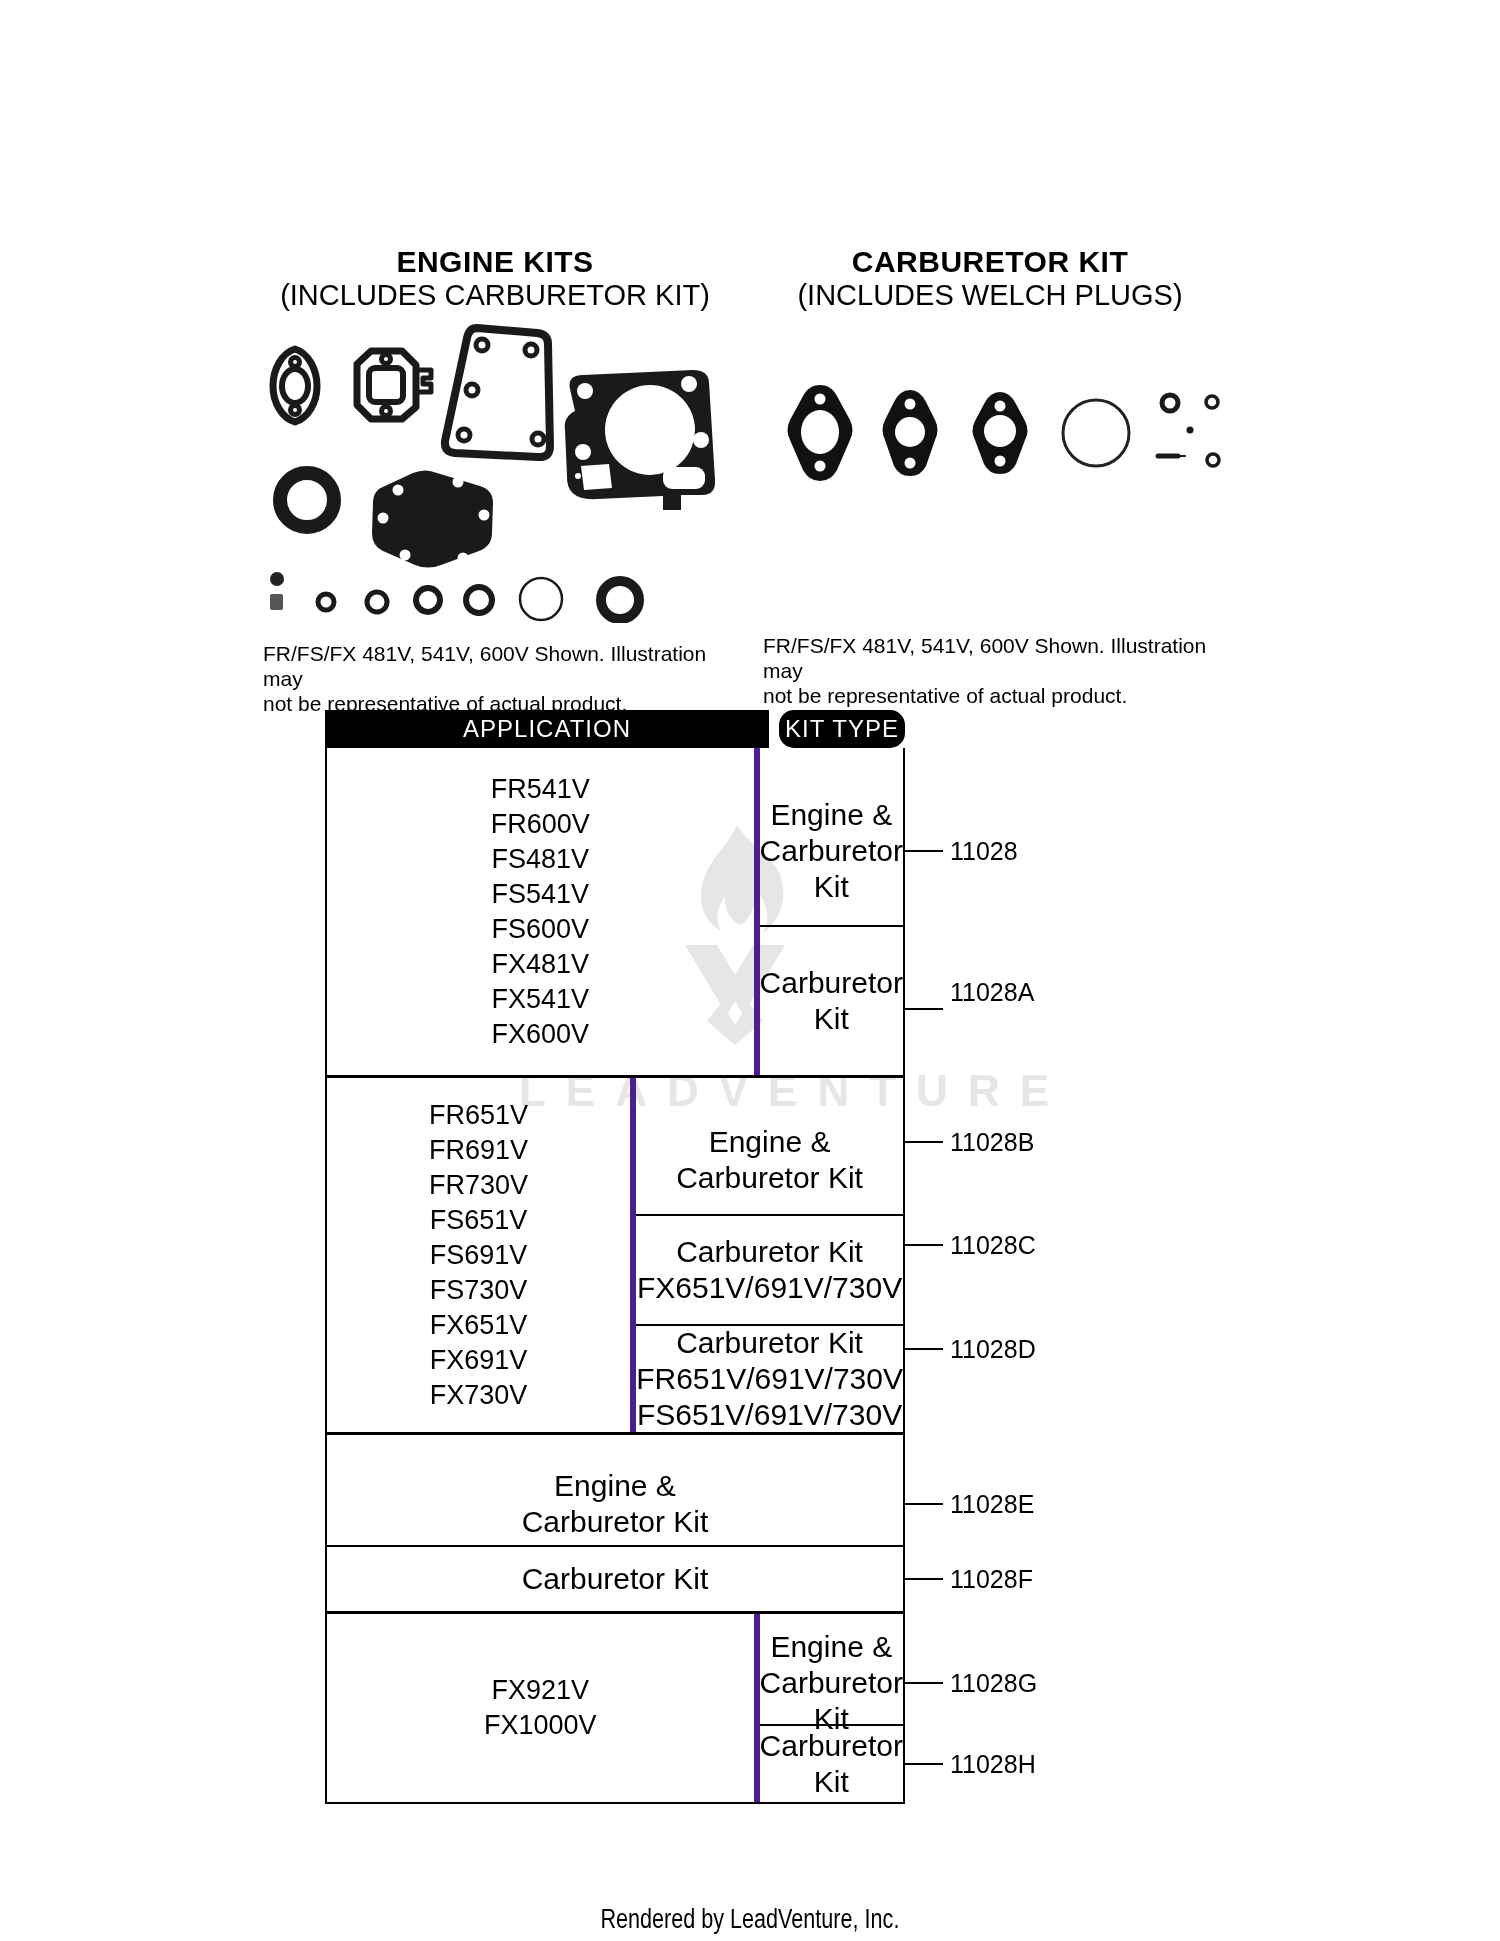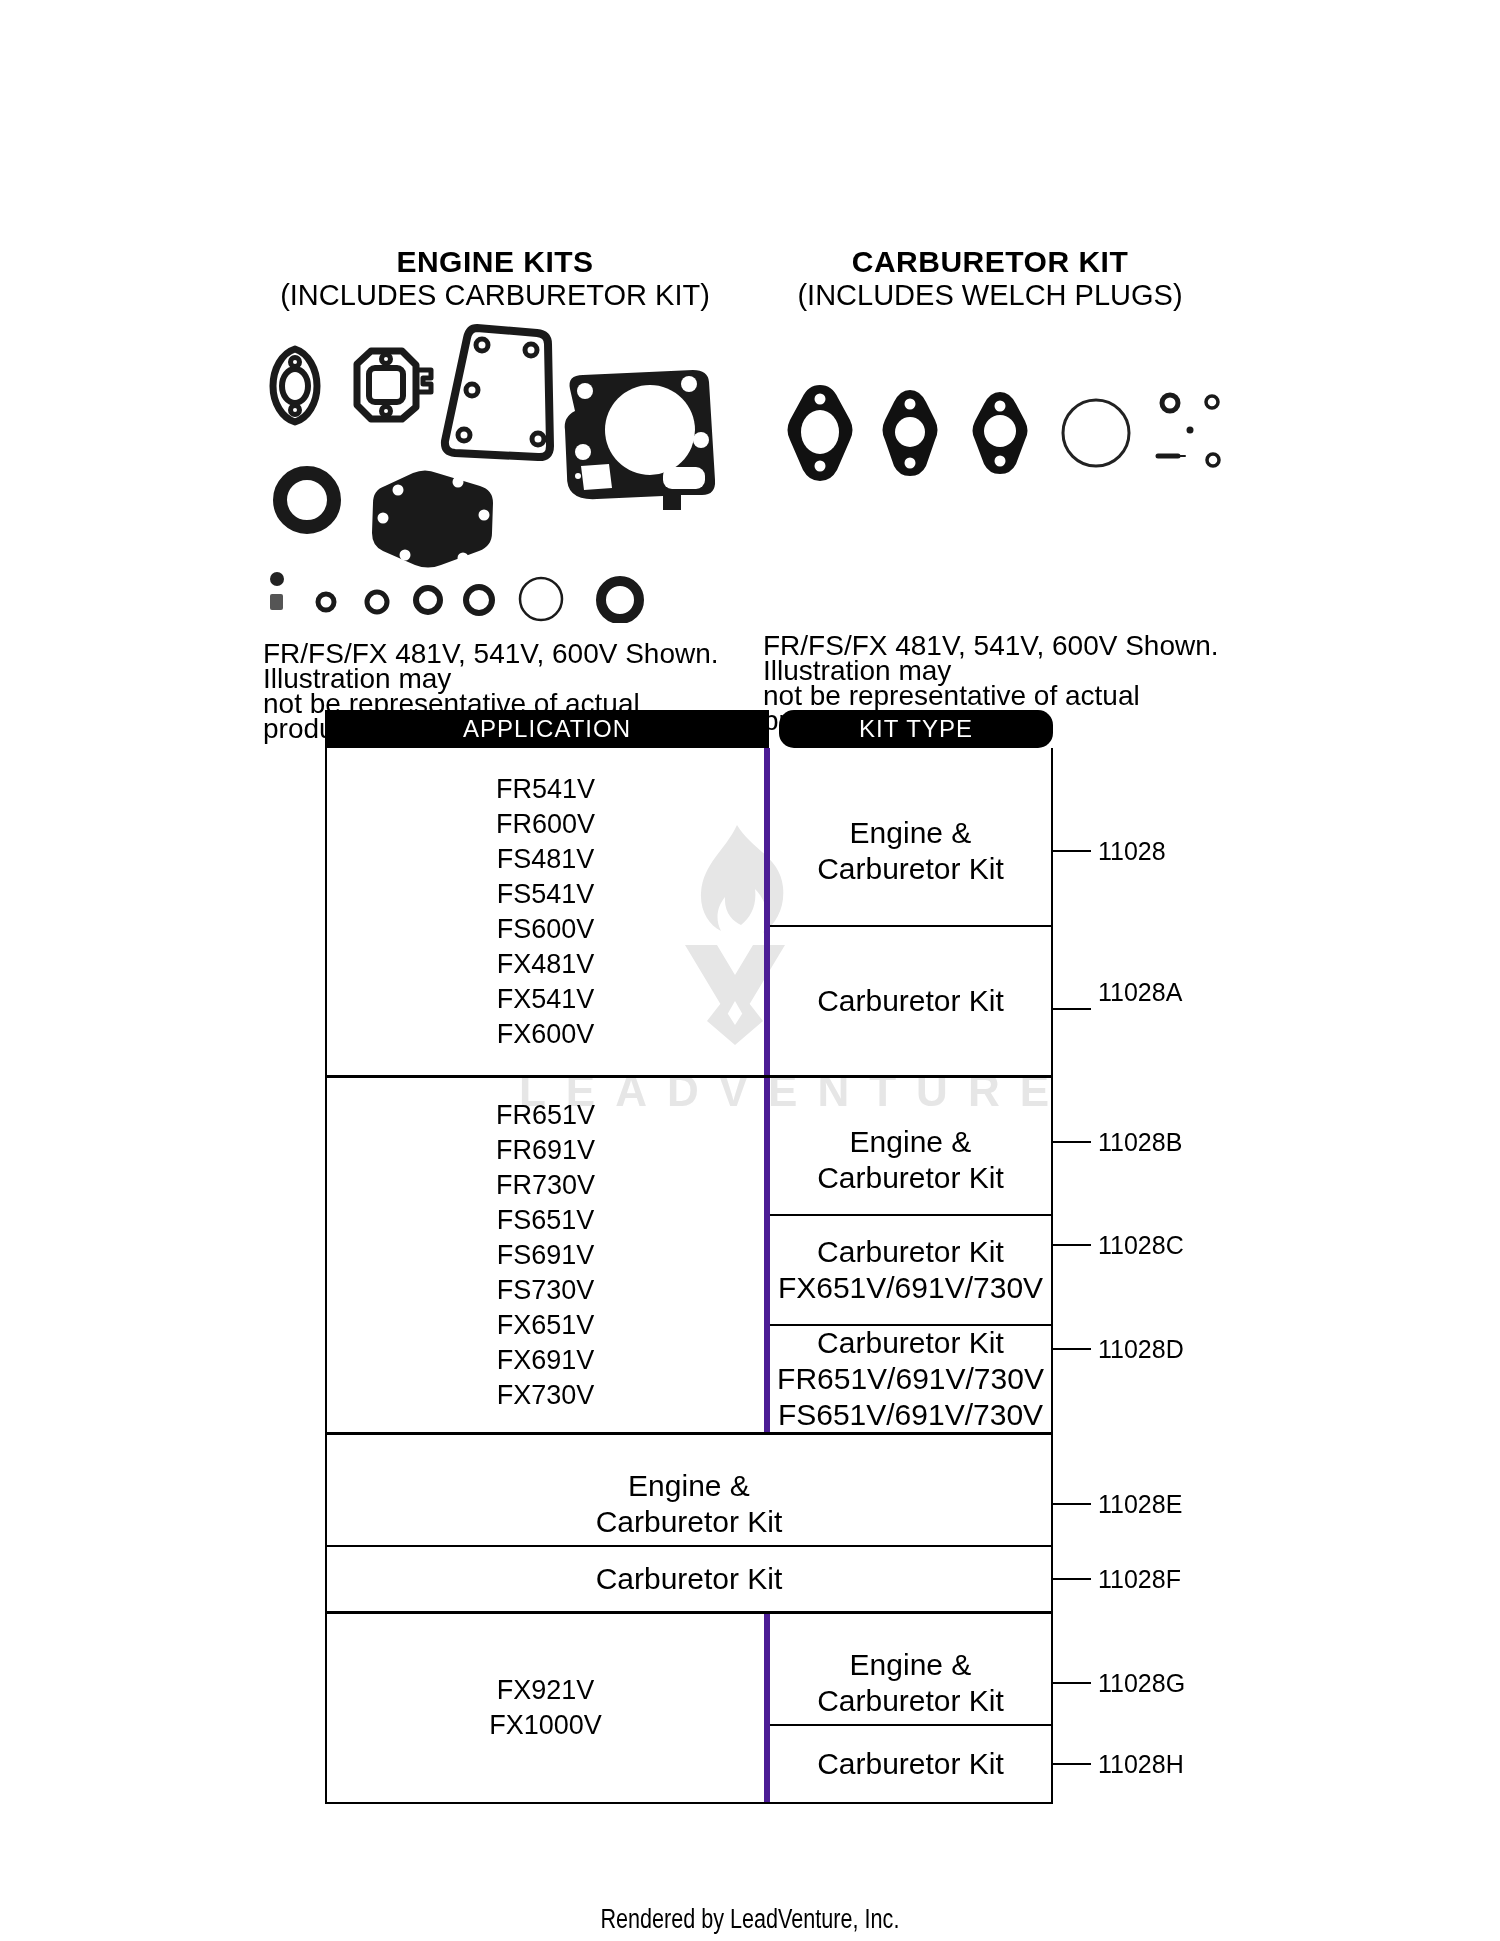--- a/index.html
+++ b/index.html
@@ -6,29 +6,29 @@
   .page{
     position:relative;width:1500px;height:1941px;background:#ffffff;
     font-family:"Liberation Sans", sans-serif;color:#000;overflow:hidden;
   }
   .abs{position:absolute;}
   
   .col-heading{text-align:center;}
   .heading-title{font-size:30px;font-weight:bold;letter-spacing:.5px;}
   .heading-sub{font-size:29px;margin-top:0;}
   
-  .caption{font-size:28px;line-height:25px;}
+  .caption{font-size:21px;line-height:25px;}
   
   .wm{z-index:0;}
   .wm-text{
     width:1500px;text-align:center;font-size:44px;font-weight:bold;
     letter-spacing:20px;color:#e6e6e6;padding-left:44px;
   }
   
-  .table-wrap{left:325px;top:710px;width:728px;z-index:2;}
+  .table-wrap{left:325px;top:710px;width:580px;z-index:2;}
   .thead{display:flex;height:38px;}
   .th{background:#000;color:#fff;font-size:24px;letter-spacing:1px;
       display:flex;align-items:center;justify-content:center;}
   .th-app{width:444px;}
   .th-gap{width:10px;background:transparent;}
   .th-kit{flex:1;border-radius:15px;}
   .tbody{border:2px solid #000;border-top:none;}
   .group{display:flex;}
   .group + .group{border-top:3px solid #000;}
   .app-cell{

